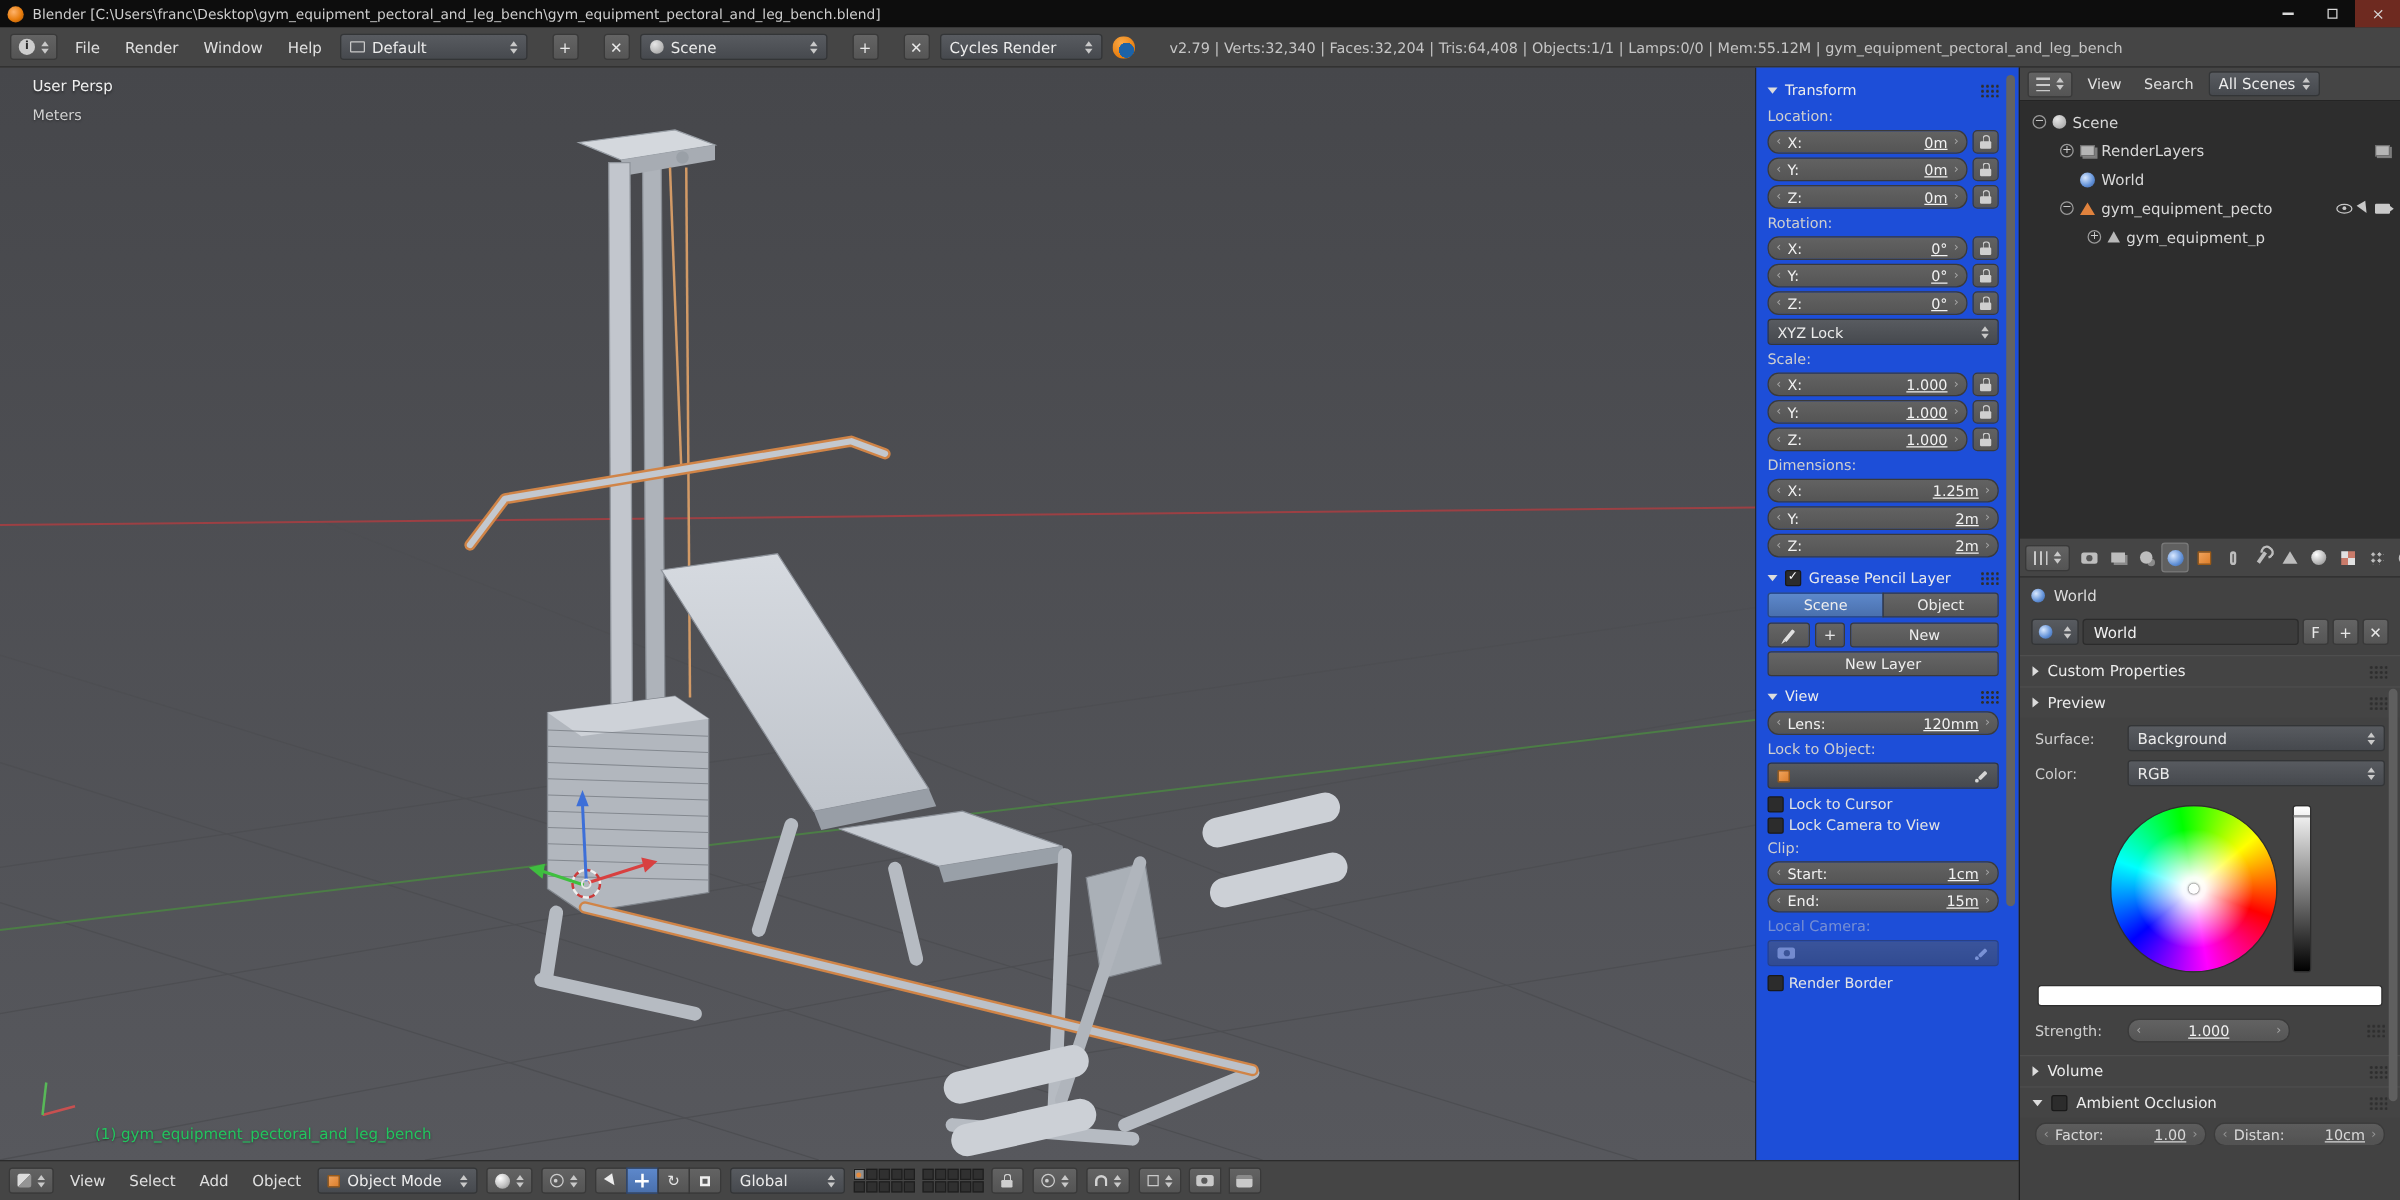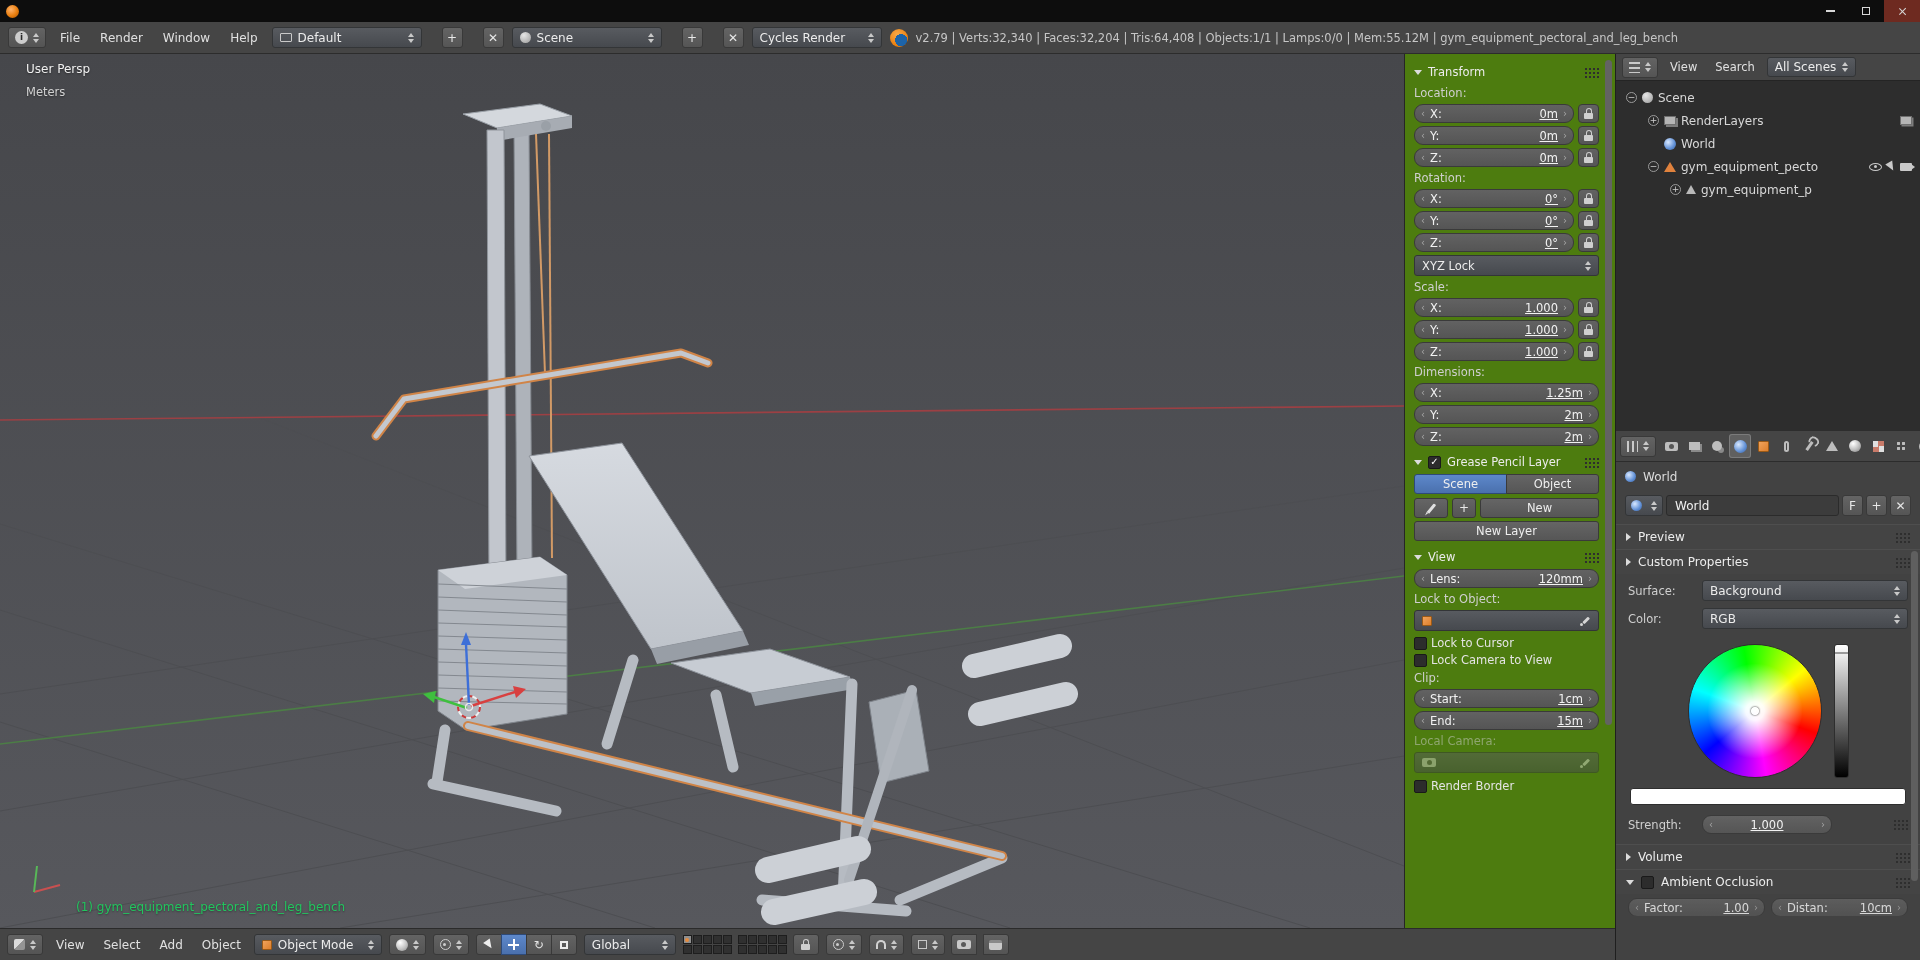--- a/index.html
+++ b/index.html
@@ -78,31 +78,31 @@
   .eyedropg{width:11px;height:11px;flex:none;position:relative;margin-left:auto;}
   .eyedropg::before{content:"";position:absolute;left:2px;top:4px;width:8px;height:2.5px;background:#d5d5d5;transform:rotate(-45deg);border-radius:1px;}
   .eyedropg::after{content:"";position:absolute;left:0;bottom:0;width:3px;height:3px;background:#d5d5d5;border-radius:50%;}
 
   
   .infobar{position:absolute;left:0;top:22px;width:1920px;height:32px;background:#454545;border-bottom:1px solid #2c2c2c;
     display:flex;align-items:center;gap:8px;padding:0 8px;}
   .cluster{display:flex;align-items:flex-start;gap:20px;}
   .blogo{width:18px;height:18px;border-radius:50%;flex:none;
     background:radial-gradient(circle at 62% 62%,#1c63a8 38%,rgba(0,0,0,0) 39%),radial-gradient(circle at 40% 30%,#f9a948,#e87d0d 70%);}
-  .stats{color:#c6c6c6;font-size:11.5px;white-space:nowrap;}
+  .stats{color:#c6c6c6;font-size:11.5px;white-space:nowrap;margin-left:20px;}
 
   
   .view3d{position:absolute;left:0;top:54px;width:1404px;height:874px;overflow:hidden;}
   .vp-text{position:absolute;color:#f0f0f0;text-shadow:0 1px 2px rgba(0,0,0,.4);}
   .vp-view{left:26px;top:8px;}
   .vp-unit{left:26px;top:31px;color:#d2d2d2;font-size:11.5px;}
   .vp-active{left:76px;bottom:14px;font-size:12px;color:#22c55e;}
 
   
-  .npanel{position:absolute;left:1404px;top:54px;width:211px;height:874px;background:#4d7c0f;border-left:1px solid #262626;
+  .npanel{position:absolute;left:1404px;top:54px;width:211px;height:874px;background:#1d4ed8;border-left:1px solid #262626;
     padding:2px 16px 2px 9px;overflow:hidden;font-size:11.5px;}
   .np-scroll{position:absolute;left:1605px;top:60px;width:7px;height:665px;background:#636363;border-radius:4px;}
   .seg2{display:flex;gap:0;}
   .seg2 .btn{flex:1;border-radius:0;}
   .seg2 .btn:first-child{border-radius:3px 0 0 3px;}
   .seg2 .btn:last-child{border-radius:0 3px 3px 0;margin-left:-1px;}
   .wide{width:100%;}
   .grow{flex:1;}
 
   
@@ -189,20 +189,21 @@
   .aorow{display:flex;gap:6px;padding:4px 12px 0;height:22px;overflow:hidden;opacity:.85;}
   .prop-scroll{position:absolute;right:2px;top:120px;width:7px;height:330px;background:#5f5f5f;border-radius:4px;}
 </style>
 </head>
 <body>
 
 <div class="app">
 
   <div class="titlebar">
     <span class="app-icon"></span>
+    <span class="title-text">Blender [C:\Users\franc\Desktop\gym_equipment_pectoral_and_leg_bench\gym_equipment_pectoral_and_leg_bench.blend]</span>
     <div class="win-controls">
       <div class="win-btn">
           <span class="wg-min"></span>
         </div>
       <div class="win-btn">
           <span class="wg-max"></span>
         </div>
       <div class="win-btn close">
           <span class="wg-x"></span>
         </div>
@@ -726,26 +727,26 @@
         </div>
         <div class="db-name">
           <span>World</span>
         </div>
         <div class="sq-btn">F</div>
         <div class="sq-btn">+</div>
         <div class="sq-btn">✕</div>
       </div>
       <div class="pp-h">
         <span class="tri right"></span>
-        <span>Preview</span>
+        <span>Custom Properties</span>
         <span class="grip"></span>
       </div>
       <div class="pp-h">
         <span class="tri right"></span>
-        <span>Custom Properties</span>
+        <span>Preview</span>
         <span class="grip"></span>
       </div>
       <div class="pbody">
         <div class="prow">
           <span class="plabel">Surface:</span>
           <div class="ddw grow">
             <span>Background</span>
             <span class="updn"></span>
           </div>
         </div>

